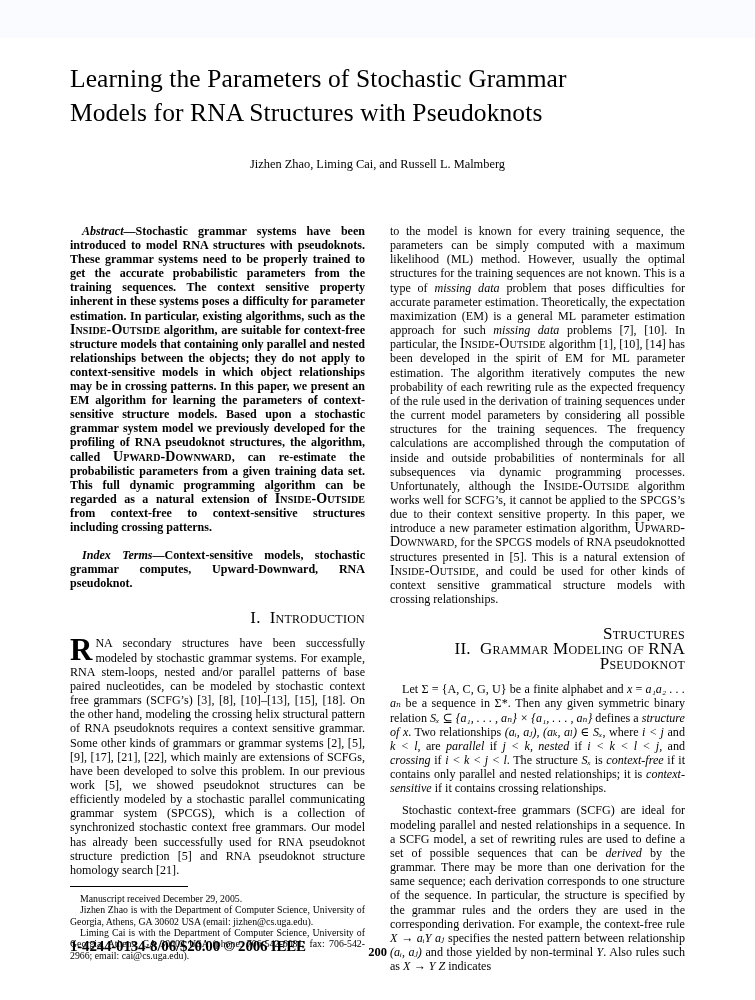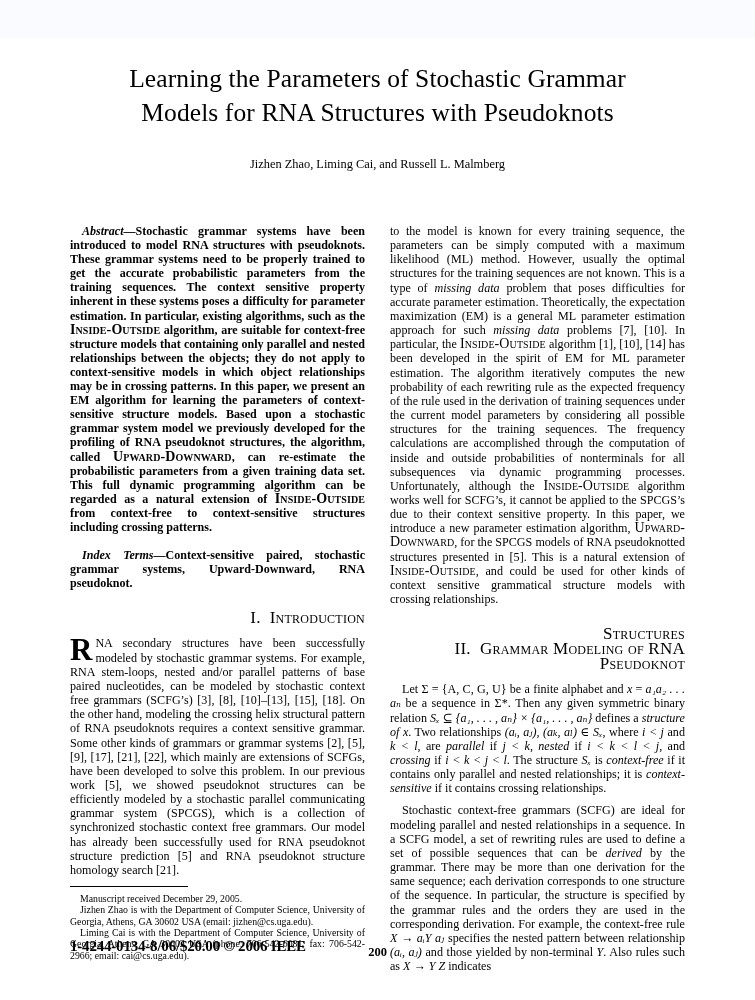--- a/index.html
+++ b/index.html
@@ -32,21 +32,21 @@
   .content {
     position: absolute;
     left: 70px;
     top: 0;
     width: 615px;
   }
 
   
   .title {
     margin-top: 62px;
-    text-align: center;
+    text-align: left;
     font-size: 25.5px;
     line-height: 34px;
     font-weight: normal;
     letter-spacing: 0.1px;
   }
   .authors {
     margin-top: 26px;
     text-align: center;
     font-size: 12.4px;
     line-height: 16px;
@@ -172,21 +172,21 @@
     </div>
 
     <div class="authors">Jizhen Zhao, Liming Cai, and Russell L. Malmberg</div>
 
     <div class="columns">
 
       <div class="col">
 
         <p class="abstract"><span class="lead">Abstract</span><span>—</span><span>Stochastic grammar systems have been introduced to model RNA structures with pseudoknots. These grammar systems need to be properly trained to get the accurate probabilistic parameters from the training sequences. The context sensitive property inherent in these systems poses a difficulty for parameter estimation. In particular, existing algorithms, such as the </span><span class="sc">Inside-Outside</span><span> algorithm, are suitable for context-free structure models that containing only parallel and nested relationships between the objects; they do not apply to context-sensitive models in which object relationships may be in crossing patterns. In this paper, we present an EM algorithm for learning the parameters of context-sensitive structure models. Based upon a stochastic grammar system model we previously developed for the profiling of RNA pseudoknot structures, the algorithm, called </span><span class="sc">Upward-Downward</span><span>, can re-estimate the probabilistic parameters from a given training data set. This full dynamic programming algorithm can be regarded as a natural extension of </span><span class="sc">Inside-Outside</span><span> from context-free to context-sensitive structures including crossing patterns.</span></p>
 
-        <p class="indexterms"><span class="lead">Index Terms</span><span>—</span><span>Context-sensitive paired, stochastic grammar systems, Upward-Downward, RNA pseudoknot.</span></p>
+        <p class="indexterms"><span class="lead">Index Terms</span><span>—</span><span>Context-sensitive models, stochastic grammar computes, Upward-Downward, RNA pseudoknot.</span></p>
 
         <div class="sec-head"><span class="num">I.</span>&nbsp; <span>Introduction</span></div>
 
         <p class="dropcap-para"><span class="dropcap">R</span><span>NA secondary structures have been successfully modeled by stochastic grammar systems. For example, RNA stem-loops, nested and/or parallel patterns of base paired nucleotides, can be modeled by stochastic context free grammars (SCFG’s) [3], [8], [10]–[13], [15], [18]. On the other hand, modeling the crossing helix structural pattern of RNA pseudoknots requires a context sensitive grammar. Some other kinds of grammars or grammar systems [2], [5], [9], [17], [21], [22], which mainly are extensions of SCFGs, have been developed to solve this problem. In our previous work [5], we showed pseudoknot structures can be efficiently modeled by a stochastic parallel communicating grammar system (SPCGS), which is a collection of synchronized stochastic context free grammars. Our model has already been successfully used for RNA pseudoknot structure prediction [5] and RNA pseudoknot structure homology search [21].</span></p>
 
 
         <div class="fn-rule"></div>
 
         <div class="footnotes">
           <p>Manuscript received December 29, 2005.</p>

